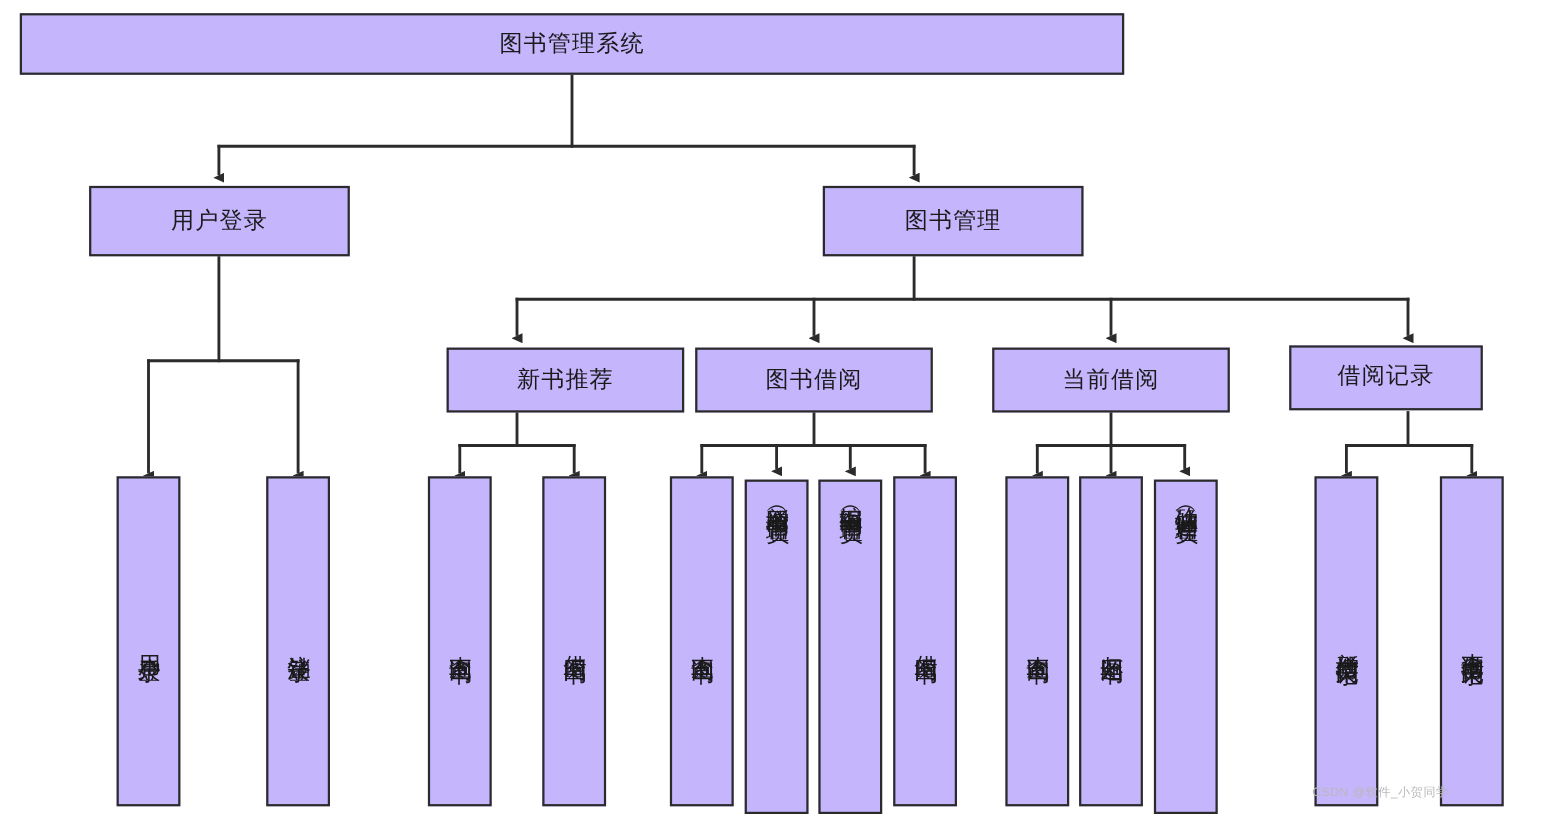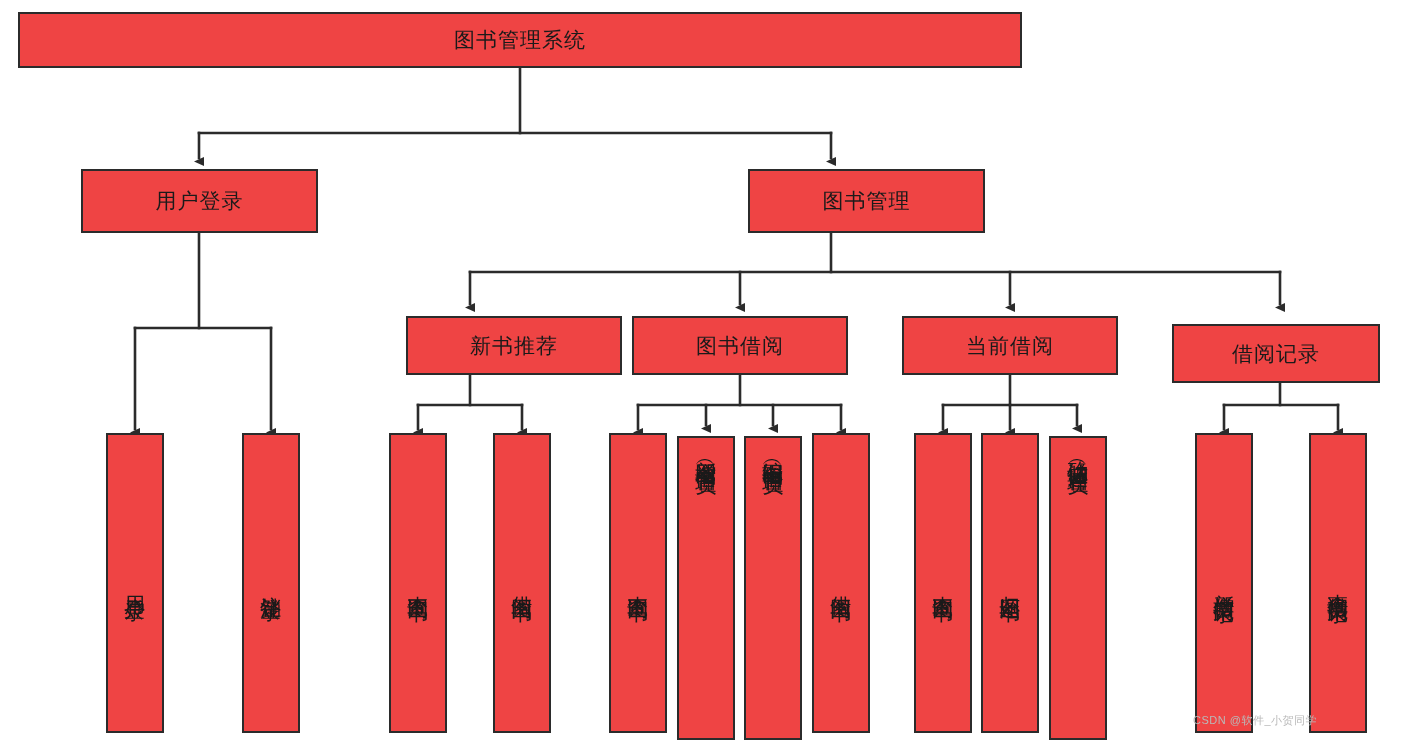--- a/index.html
+++ b/index.html
@@ -22,21 +22,21 @@
   svg.diagram-canvas {
     position: absolute;
     left: 0;
     top: 0;
     width: 1405px;
     height: 747px;
   }
   .node-box {
     position: absolute;
     box-sizing: border-box;
-    background: #ef4444;
+    background: #c4b5fd;
     border: 2.5px solid #2b2b2b;
     display: flex;
     align-items: center;
     justify-content: center;
     overflow: hidden;
   }
   .node-label-h {
     font-size: 21px;
     color: #1a1a1a;
     letter-spacing: 1px;
@@ -149,21 +149,21 @@
   </div>
 
   <div class="node-box" style="left:632px; top:316px; width:216px; height:59px;">
     <span class="node-label-h">图书借阅</span>
   </div>
 
   <div class="node-box" style="left:902px; top:316px; width:216px; height:59px;">
     <span class="node-label-h">当前借阅</span>
   </div>
 
-  <div class="node-box" style="left:1172px; top:324px; width:208px; height:59px;">
+  <div class="node-box" style="left:1172px; top:314px; width:176px; height:59px;font-family:Liberation Mono, monospace;">
     <span class="node-label-h">借阅记录</span>
   </div>
 
   <div class="node-box leaf-box vcenter" style="left:106px; top:433px; width:58px; height:300px;">
     <span class="node-label-v">用户登录</span>
   </div>
 
   <div class="node-box leaf-box vcenter" style="left:242px; top:433px; width:58px; height:300px;">
     <span class="node-label-v">注销登录</span>
   </div>

